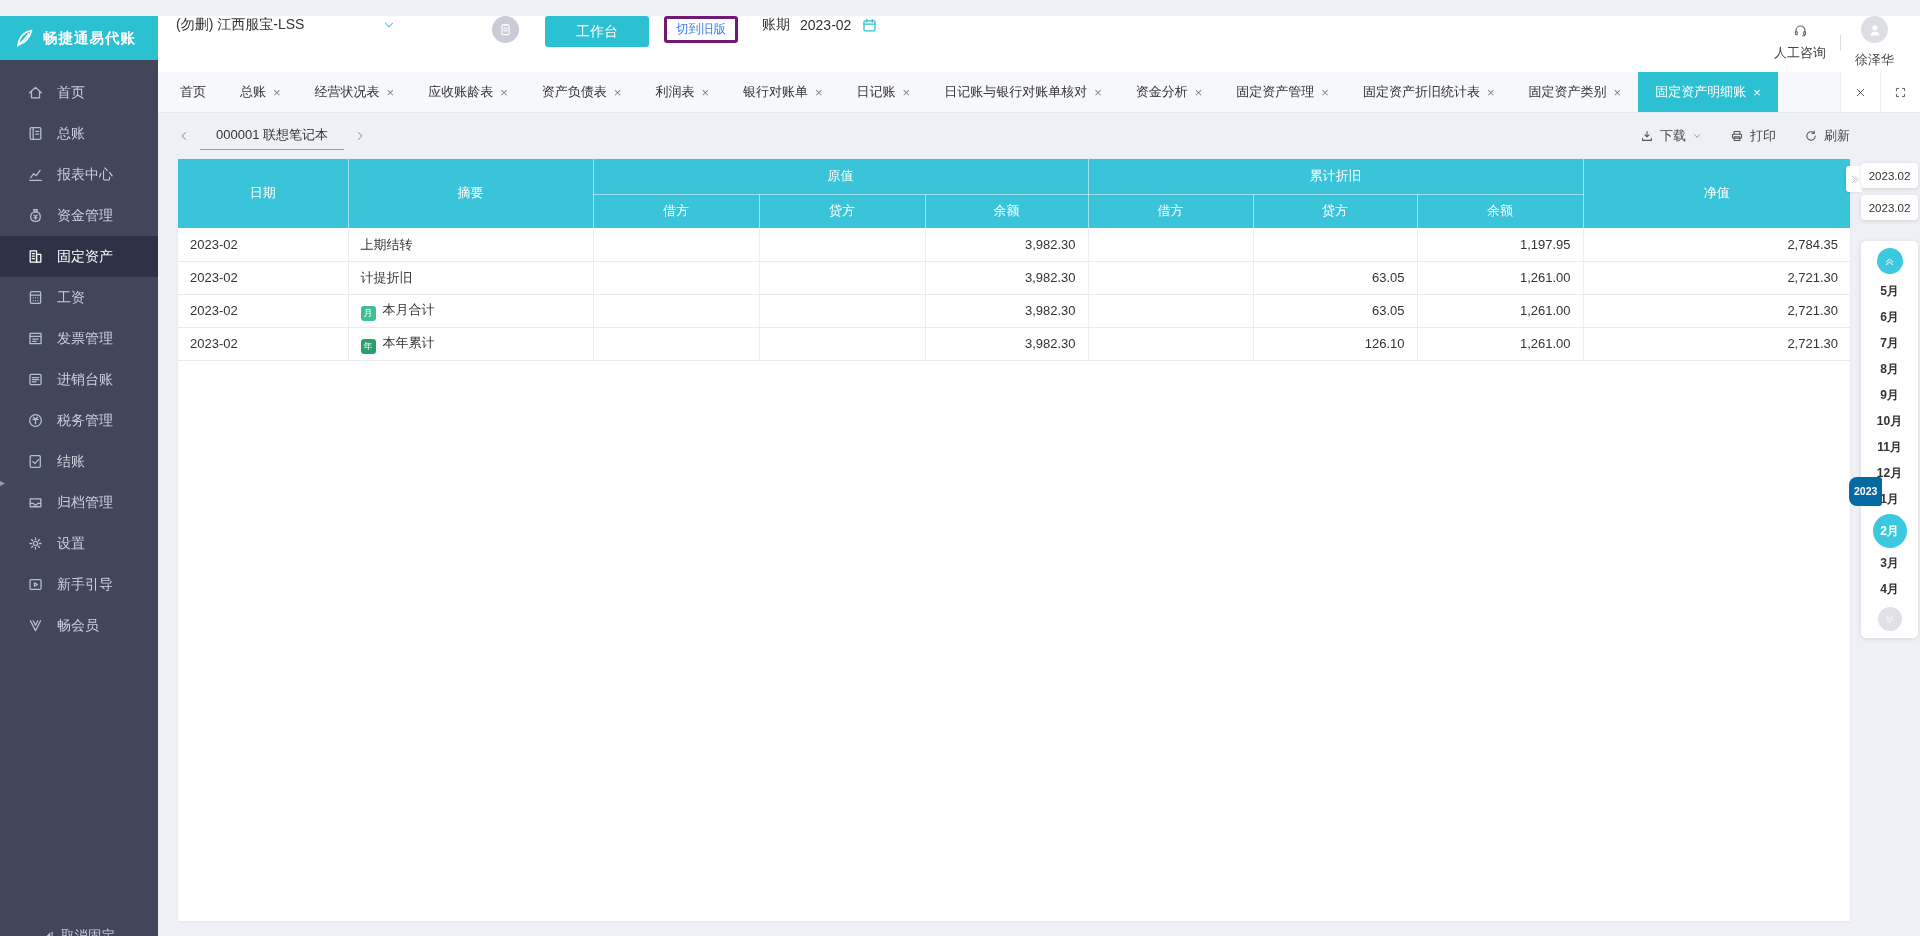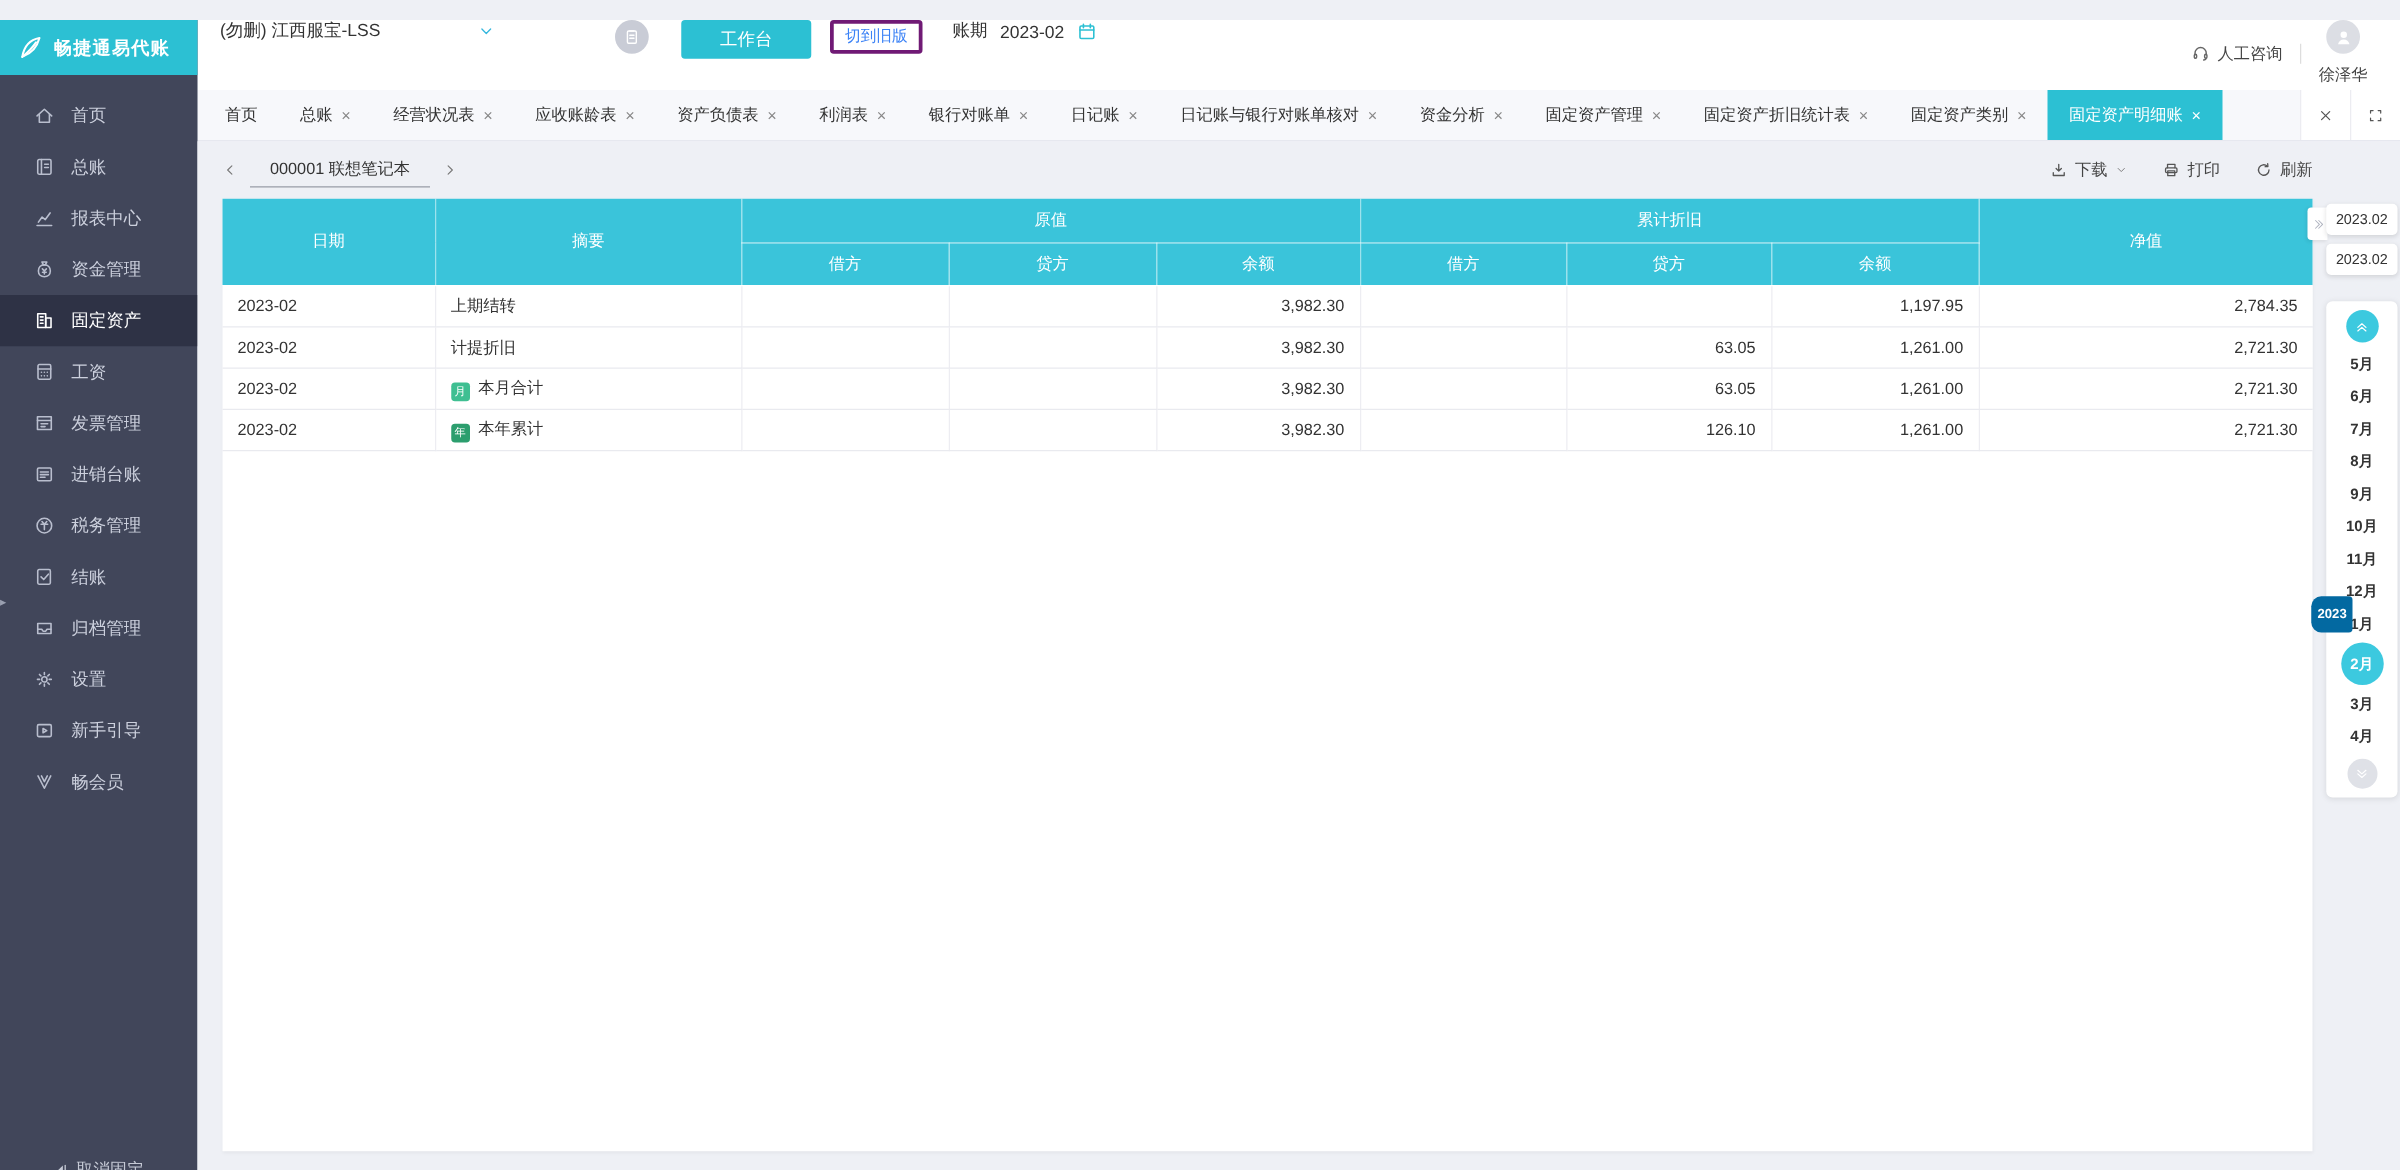--- a/index.html
+++ b/index.html
@@ -34,21 +34,21 @@
   .topbar { height:56px; background:#fff; display:flex; align-items:flex-start; padding:0 26px 0 18px; }
   .company-select { width:220px; display:flex; align-items:center; justify-content:space-between; font-size:14px; color:#333; cursor:pointer; }
   .company-select .i svg { width:14px; height:14px; color:#35b7dd; }
   .clip-circle { width:27px; height:27px; border-radius:50%; background:#c9ccd6; display:flex; align-items:center; justify-content:center; margin-left:96px; cursor:pointer; }
   .clip-circle svg { width:15px; height:15px; color:#fff; }
   .btn-teal { margin-left:26px; width:104px; height:31px; background:#2cc0d3; color:#fff; border:none; border-radius:3px; font-size:14px; cursor:pointer; font-family:inherit; }
   .btn-outline { margin-left:15px; height:27px; padding:0 9px; background:#fff; border:3px solid #701a75; border-radius:3px; font-size:12.5px; color:#3b82f6; cursor:pointer; font-family:inherit; }
   .period { margin-left:24px; display:flex; align-items:center; gap:10px; font-size:14px; color:#333; }
   .period .cal svg { width:17px; height:17px; color:#2cc0d3; }
   .topbar-right { margin-left:auto; display:flex; align-items:center; gap:14px; font-size:13px; color:#444; }
-  .support { display:flex; align-items:center; gap:6px; cursor:pointer; }
+  .support { display:flex; align-items:center; gap:6px; cursor:pointer;flex-direction:column; }
   .support svg { width:15px; height:15px; color:#666; }
   .vdiv { width:1px; height:16px; background:#ddd; }
   .user { display:flex; align-items:center; gap:8px; cursor:pointer;flex-direction:column; }
   .avatar { width:27px; height:27px; border-radius:50%; background:#dcdee4; display:flex; align-items:center; justify-content:center; }
   .avatar svg { width:16px; height:16px; color:#fff; }
 
   .tabbar { height:41px; background:#f7f8fb; display:flex; align-items:stretch; border-bottom:1px solid #e6e8ef; }
   .tabs { display:flex; flex:1; overflow:hidden; padding-left:5px; }
   .tab { display:flex; align-items:center; padding:0 17px; font-size:13px; color:#333; cursor:pointer; white-space:nowrap; }
   .tab .x { margin-left:7px; color:#888; font-size:13px; }

